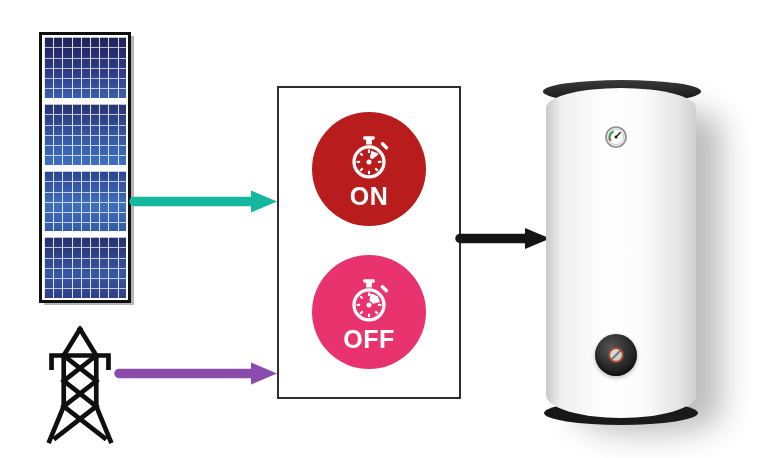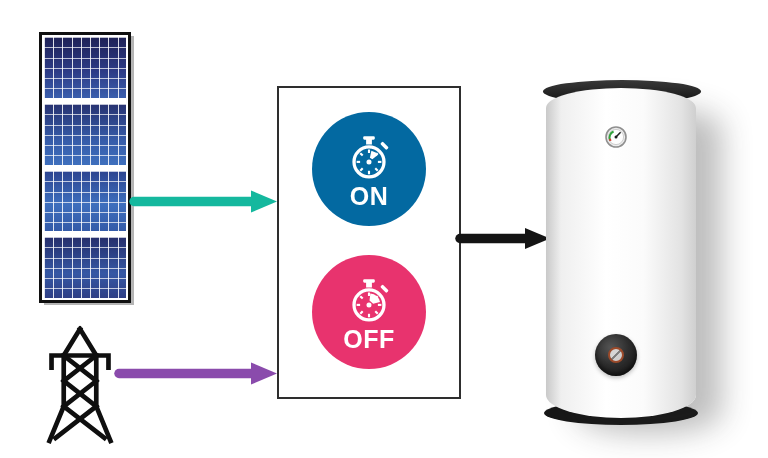--- a/index.html
+++ b/index.html
@@ -76,21 +76,21 @@
     <path d="M34,4 L18,30 M34,4 L50,30"></path>
     <path d="M6,30 L62,30 M6,30 L6,42 M62,30 L62,42"></path>
     <path d="M18,30 L18,80 M50,30 L50,80"></path>
     <path d="M18,30 L50,55 M50,30 L18,55 M18,55 L50,80 M50,55 L18,80"></path>
     <path d="M18,80 L4,114 M50,80 L64,114"></path>
     <path d="M18,80 L58,111 M50,80 L10,111"></path>
   </svg>
 
   <div class="controller">
 
-    <div class="timer-circle timer-on" style="background-color: #0369a1;">
+    <div class="timer-circle timer-on" style="background-color: #b91c1c;">
       <svg width="62" height="58" viewBox="0 0 64 60">
         <rect x="26" y="6.5" width="12" height="3.6" rx="1.2" fill="#fff"></rect>
         <rect x="29" y="9" width="6" height="6" fill="#fff"></rect>
         <rect x="43.5" y="14.5" width="9" height="3.6" rx="1.2" fill="#fff" transform="rotate(45 48 16.3)"></rect>
         <circle cx="32" cy="33" r="15.5" fill="none" stroke="#fff" stroke-width="3.4"></circle>
         <g stroke="#fff" stroke-width="2.2">
           <line x1="41.2" y1="33" x2="44.8" y2="33"></line>
           <line x1="38.5" y1="39.5" x2="41.05" y2="42.05"></line>
           <line x1="32" y1="42.2" x2="32" y2="45.8"></line>
           <line x1="25.5" y1="39.5" x2="22.95" y2="42.05"></line>

